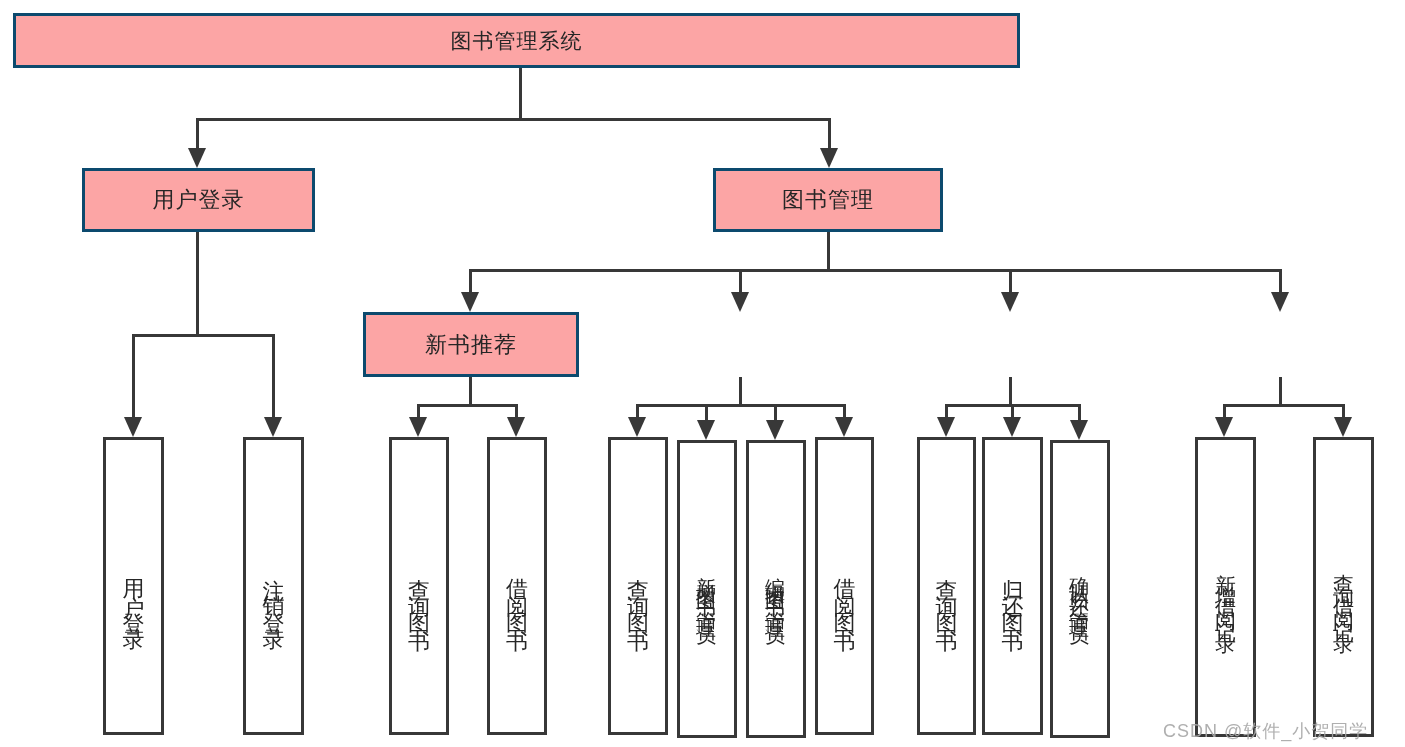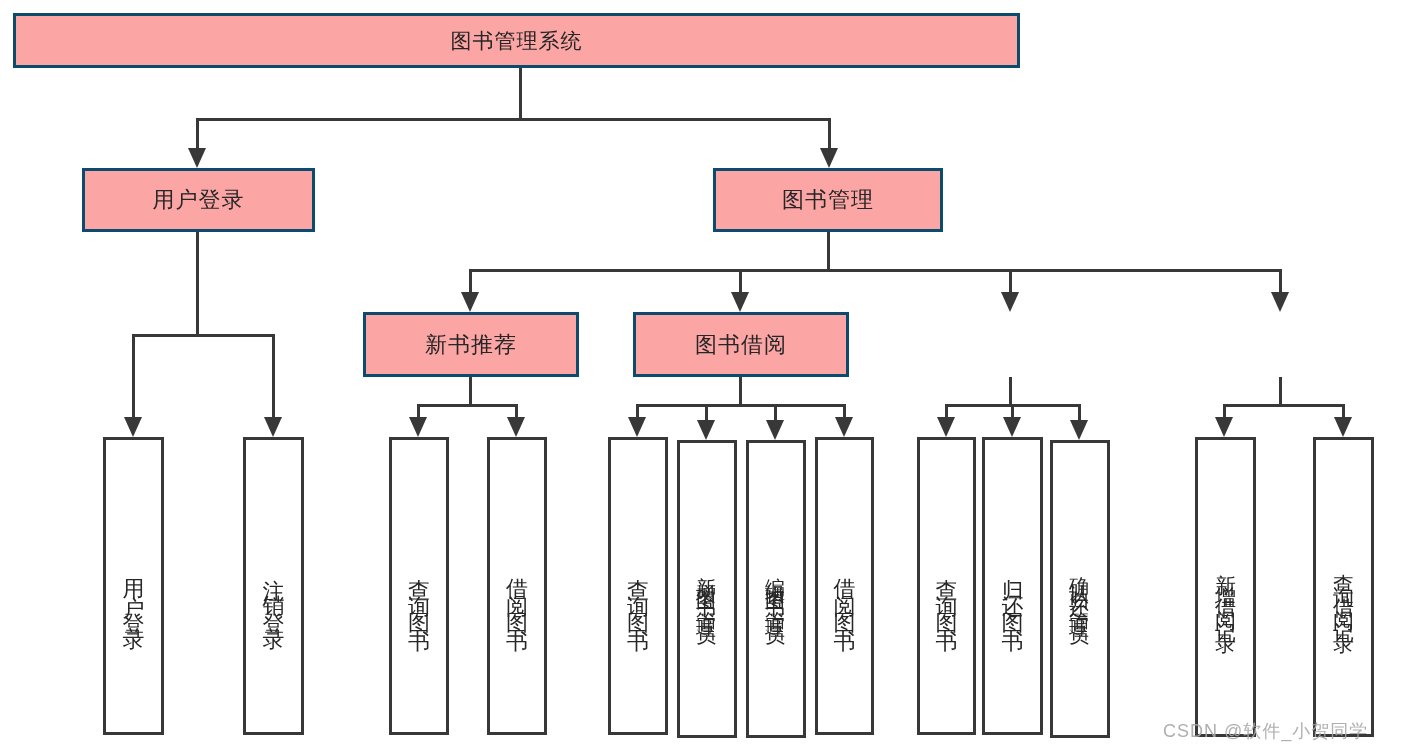--- a/index.html
+++ b/index.html
@@ -36,21 +36,20 @@
 <body>
 
 <div class="canvas">
 
   <div class="hbox" style="left:13px; top:13px; width:1007px; height:55px; font-size:21px;">图书管理系统</div>
 
   <div class="hbox" style="left:82px; top:168px; width:233px; height:64px;">用户登录</div>
   <div class="hbox" style="left:713px; top:168px; width:230px; height:64px;">图书管理</div>
 
   <div class="hbox" style="left:363px; top:312px; width:216px; height:65px;">新书推荐</div>
-  <div class="hbox" style="left:633px; top:312px; width:216px; height:65px;">图书借阅</div>
 
   <div class="vbox ls4" style="left:103px; top:437px; width:61px; height:298px;">
     <span>用户登录</span>
   </div>
   <div class="vbox ls4" style="left:243px; top:437px; width:61px; height:298px;">
     <span>注销登录</span>
   </div>
 
   <div class="vbox ls4" style="left:389px; top:437px; width:60px; height:298px;">
     <span>查询图书</span>

